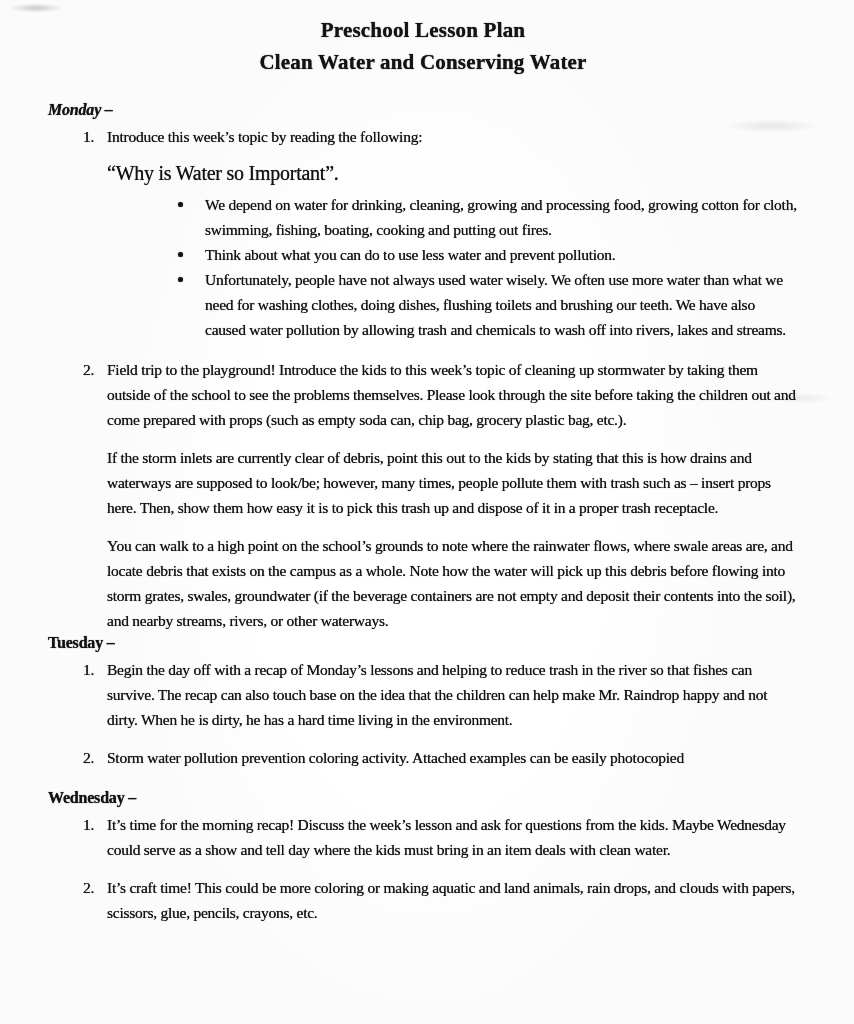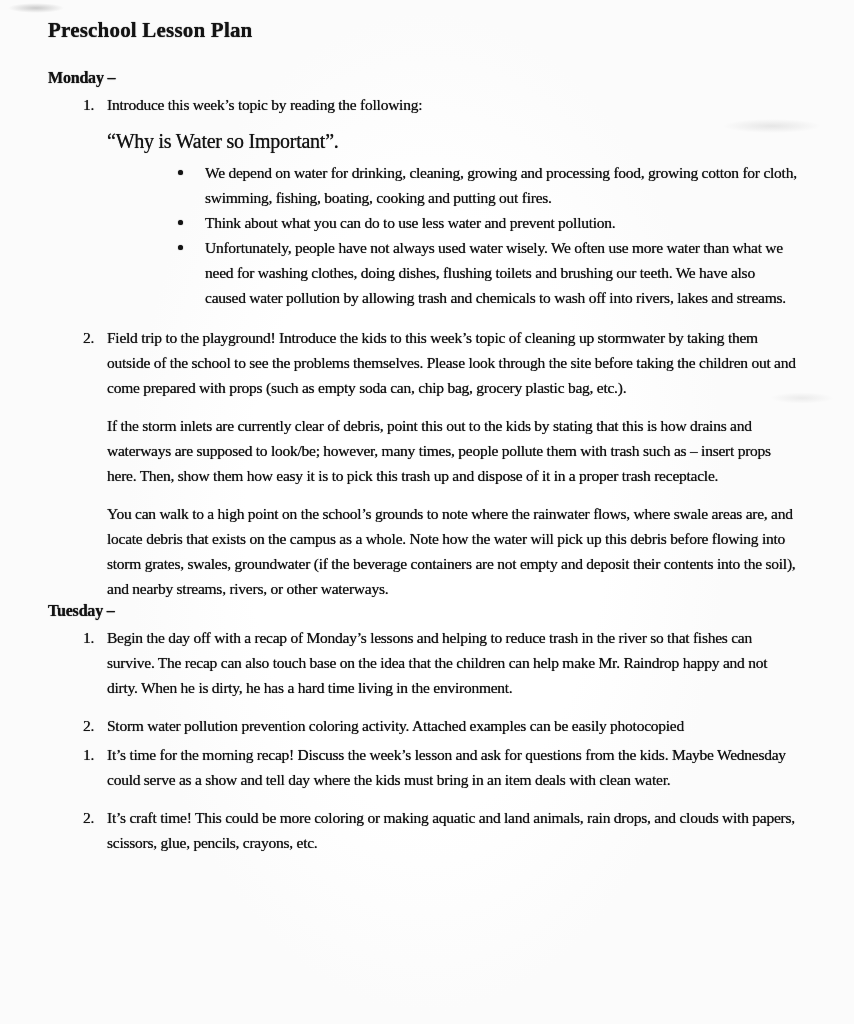--- a/index.html
+++ b/index.html
@@ -19,35 +19,36 @@
   }
   .page {
     width: 854px;
     height: 1024px;
     padding: 14px 56px 0 48px;
     filter: blur(0.35px);
   }
   .page-text { text-shadow: 0 0 0.7px rgba(10,10,10,0.85); }
 
   .doc-title {
+    text-align: center;
     font-weight: 700;
     font-size: 21px;
     line-height: 32px;
     letter-spacing: 0.2px;
     text-shadow: 0 0 1px rgba(0,0,0,0.9);
   }
 
   .day-heading {
     font-weight: 700;
     font-size: 16px;
     line-height: 20px;
     letter-spacing: -0.2px;
     text-shadow: 0 0 0.9px rgba(0,0,0,0.9);
   }
-  .day-monday    { margin-top: 22px; }
+  .day-monday    { margin-top: 22px; font-style: italic; }
   .day-tuesday   { }
   .day-wednesday { margin-top: 18px; }
 
   .numbered-item {
     display: flex;
     margin-left: 35px;
     font-size: 15.5px;
     line-height: 25px;
     letter-spacing: -0.25px;
   }
@@ -96,20 +97,21 @@
   }
   .bullet-text { width: 628px; }
 </style>
 </head>
 <body>
 
 <div class="page">
   <div class="page-text">
 
     <div class="doc-title">Preschool Lesson Plan</div>
+    <div class="doc-title">Clean Water and Conserving Water</div>
 
     <div class="day-heading day-monday">Monday –</div>
 
     <div class="numbered-item mt-sm">
       <span class="item-number">1.</span>
       <span class="item-text">Introduce this week’s topic by reading the following:</span>
     </div>
 
     <div class="quote-line">“Why is Water so Important”.</div>
 
@@ -141,20 +143,21 @@
     <div class="numbered-item mt-sm">
       <span class="item-number">1.</span>
       <span class="item-text">Begin the day off with a recap of Monday’s lessons and helping to reduce trash in the river so that fishes can survive.  The recap can also touch base on the idea that the children can help make Mr. Raindrop happy and not dirty.  When he is dirty, he has a hard time living in the environment.</span>
     </div>
 
     <div class="numbered-item mt-md">
       <span class="item-number">2.</span>
       <span class="item-text">Storm water pollution prevention coloring activity.  Attached examples can be easily photocopied</span>
     </div>
 
+    <div class="day-heading day-wednesday">Wednesday –</div>
 
     <div class="numbered-item mt-sm">
       <span class="item-number">1.</span>
       <span class="item-text">It’s time for the morning recap!  Discuss the week’s lesson and ask for questions from the kids.  Maybe Wednesday could serve as a show and tell day where the kids must bring in an item deals with clean water.</span>
     </div>
 
     <div class="numbered-item mt-md">
       <span class="item-number">2.</span>
       <span class="item-text">It’s craft time!  This could be more coloring or making aquatic and land animals, rain drops, and clouds with papers, scissors, glue, pencils, crayons, etc.</span>
     </div>

